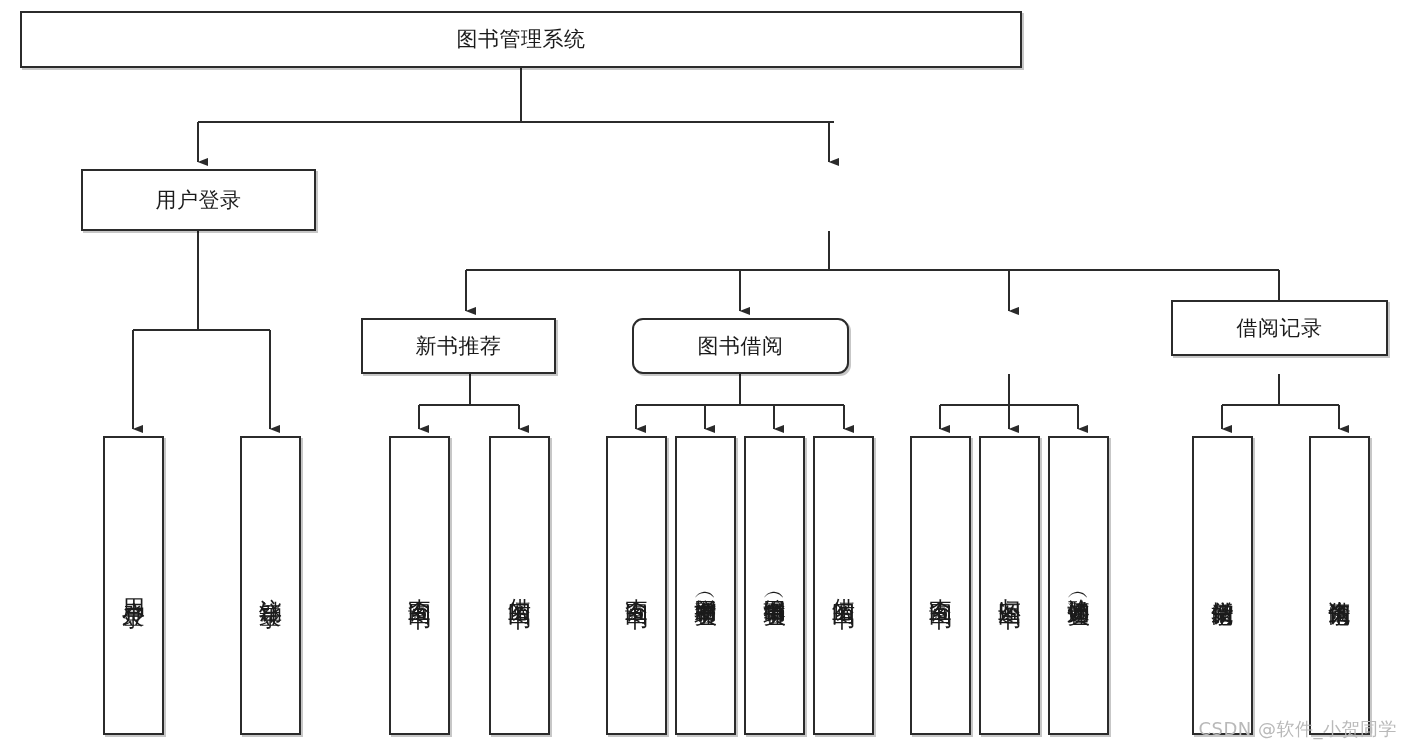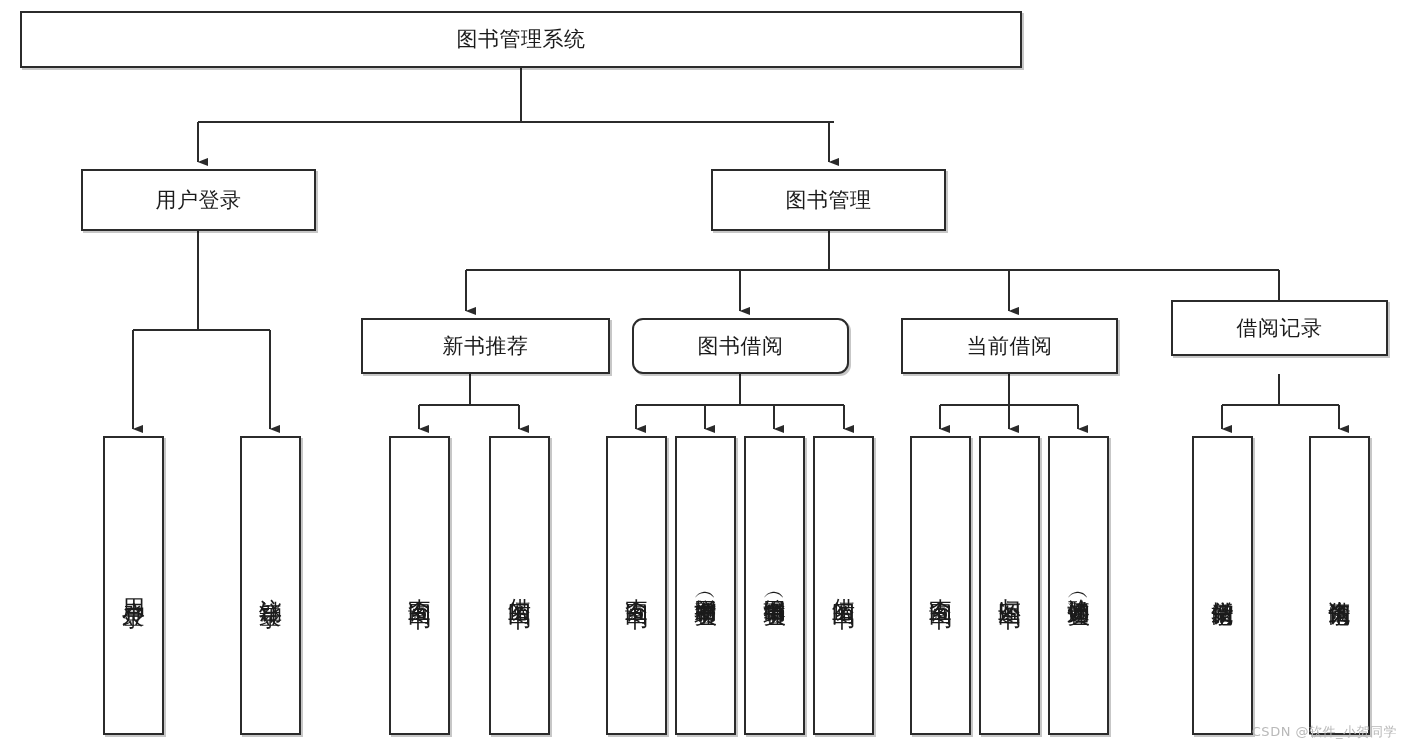--- a/index.html
+++ b/index.html
@@ -55,21 +55,21 @@
     line-height: 1;
   }
   .v-label.tight {
     letter-spacing: 1px;
     font-size: 22px;
   }
   .watermark {
     position: absolute;
     right: 8px;
     bottom: 6px;
-    font-size: 13px;
+    font-size: 18px;
     color: #b9b9b9;
     white-space: nowrap;
     letter-spacing: 0.5px;
     text-align: center;
   }
 </style>
 </head>
 <body>
 
 <div id="diagram-root">
@@ -124,32 +124,26 @@
     </g>
   </svg>
 
   <div class="node-box" style="left:20px; top:11px; width:1002px; height:57px;">
     <span class="node-label h-label">图书管理系统</span>
   </div>
 
   <div class="node-box" style="left:81px; top:169px; width:235px; height:62px;">
     <span class="node-label h-label">用户登录</span>
   </div>
-  <div class="node-box" style="left:711px; top:169px; width:235px; height:62px;">
-    <span class="node-label h-label">图书管理</span>
-  </div>
 
-  <div class="node-box" style="left:361px; top:318px; width:249px; height:56px;">
+  <div class="node-box" style="left:361px; top:318px; width:195px; height:56px;">
     <span class="node-label h-label">新书推荐</span>
   </div>
   <div class="node-box" style="left:632px; top:318px; width:217px; height:56px;border-radius:11px;">
     <span class="node-label h-label">图书借阅</span>
-  </div>
-  <div class="node-box" style="left:901px; top:318px; width:217px; height:56px;">
-    <span class="node-label h-label">当前借阅</span>
   </div>
   <div class="node-box" style="left:1171px; top:300px; width:217px; height:56px;">
     <span class="node-label h-label">借阅记录</span>
   </div>
 
   <div class="node-box" style="left:103px; top:436px; width:61px; height:299px;">
     <span class="node-label v-label">用户登录</span>
   </div>
   <div class="node-box" style="left:240px; top:436px; width:61px; height:299px;">
     <span class="node-label v-label">注销登录</span>

